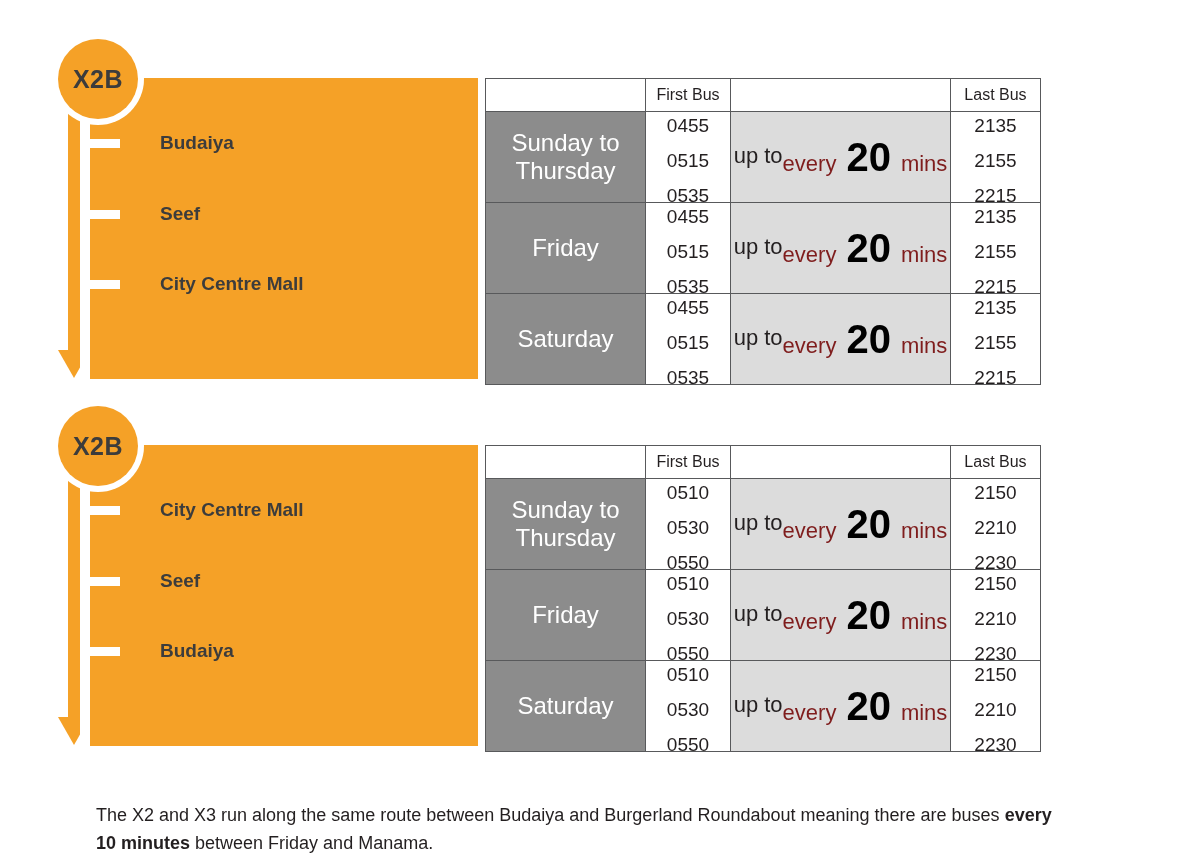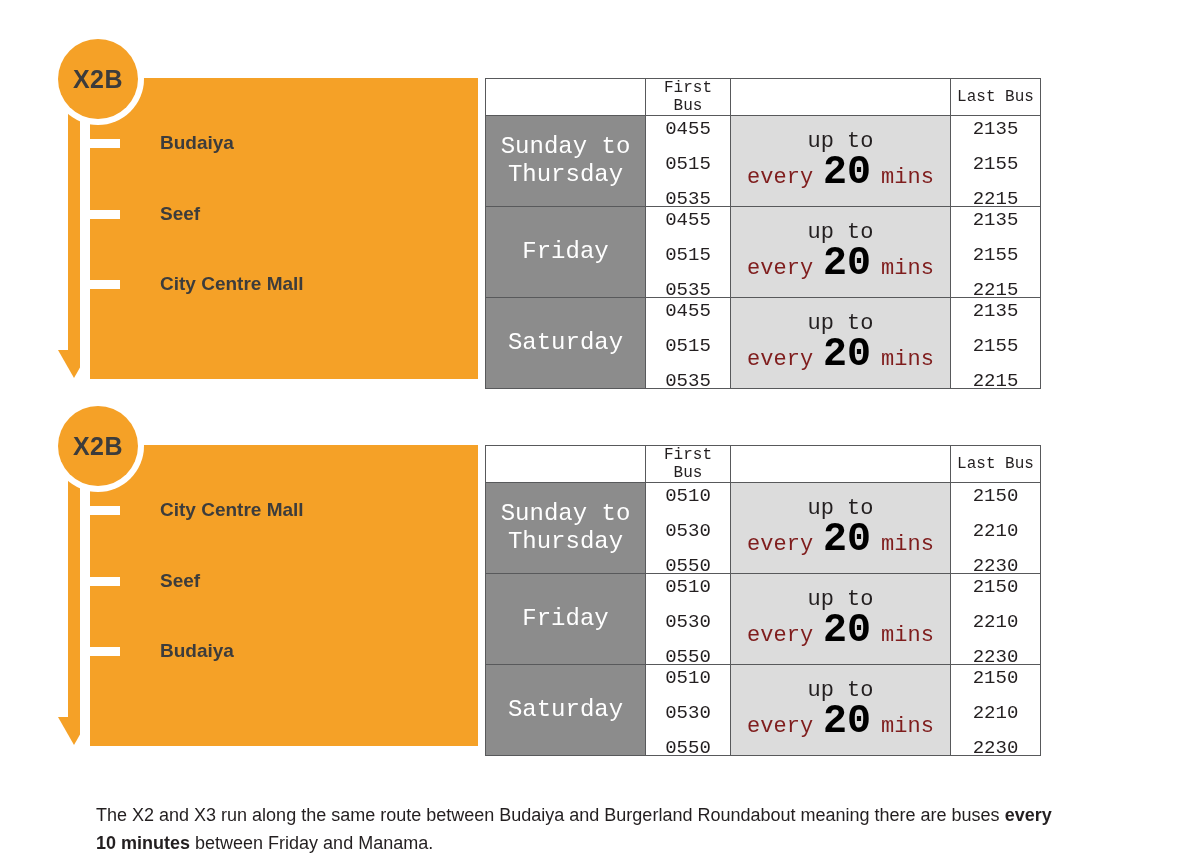--- a/index.html
+++ b/index.html
@@ -135,21 +135,20 @@
     width: 555px;
     border-collapse: collapse;
     table-layout: fixed;
     background: #ffffff;
   }
   .timetable td, .timetable th {
     border: 1px solid #58595b;
     padding: 0;
     vertical-align: middle;
     font-weight: normal;
-    font-family: Liberation Mono, monospace;
   }
   .col-day   { width: 160px; }
   .col-first { width: 85px;  }
   .col-freq  { width: 220px; }
   .col-last  { width: 90px;  }
 
   
   .tt-head td {
     height: 32px;
     background: #ffffff;
@@ -189,21 +188,21 @@
   .times-stack span { display: block; line-height: 1; }
 
   
   .freq-cell {
     background: var(--gray-light);
     text-align: center;
     height: 90px;
   }
   .freq-inner {
     display: flex;
-    flex-direction: column;
+    flex-direction: row;
     align-items: center;
     justify-content: center;
     line-height: 1;
     text-align: center;
   }
   .freq-upto {
     font-size: 22px;
     color: #231f20;
     margin-bottom: 2px;
   }

